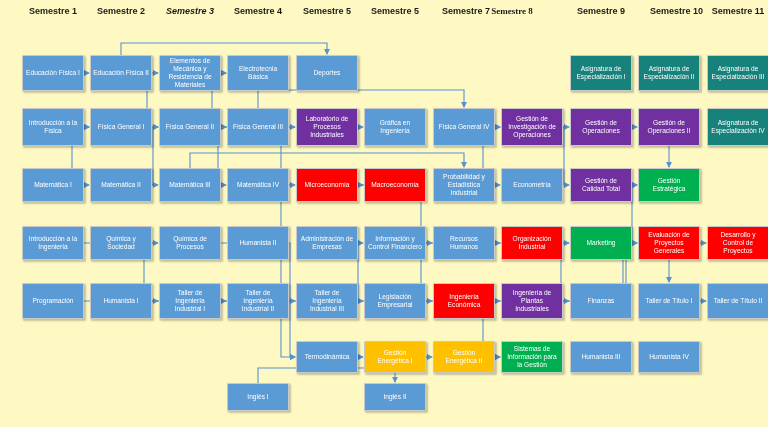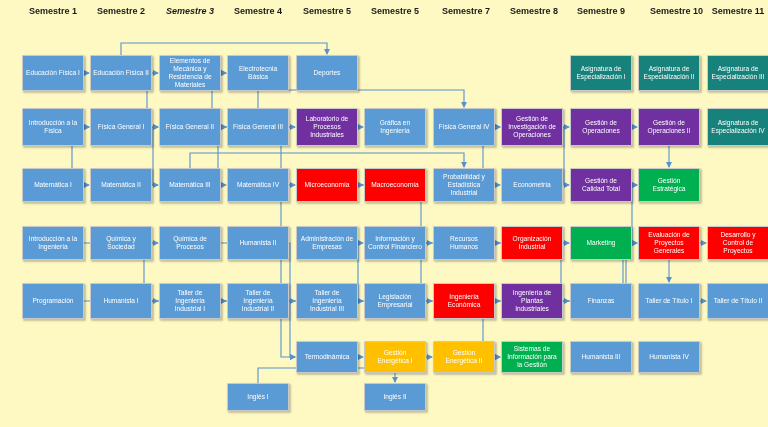--- a/index.html
+++ b/index.html
@@ -87,21 +87,21 @@
       <polyline points="258,383 258,368 395,368 395,382" fill="none" stroke="#5592d2" stroke-width="1.1" marker-end="url(#arr)"></polyline>
     </svg>
   <div id="headers">
       <div class="sem-header" style="left: 19px; color: rgb(26, 26, 26);">Semestre 1</div>
       <div class="sem-header" style="left: 87px; color: rgb(26, 26, 26);">Semestre 2</div>
       <div class="sem-header" style="left: 156px; color: rgb(26, 26, 26); font-style: italic;">Semestre 3</div>
       <div class="sem-header" style="left: 224px; color: rgb(26, 26, 26);">Semestre 4</div>
       <div class="sem-header" style="left: 293px; color: rgb(26, 26, 26);">Semestre 5</div>
       <div class="sem-header" style="left: 361px; color: rgb(26, 26, 26);">Semestre 5</div>
       <div class="sem-header" style="left: 432px; color: rgb(26, 26, 26);">Semestre 7</div>
-      <div class="sem-header" style="left: 500px; color: rgb(26, 26, 26);">Semestre 8</div>
+      <div class="sem-header" style="left: 478px; color: rgb(26, 26, 26); font-family: Liberation Serif, serif;">Semestre 8</div>
       <div class="sem-header" style="left: 567px; color: rgb(26, 26, 26);">Semestre 9</div>
       <div class="sem-header" style="left: 635px; color: rgb(26, 26, 26); text-align: right;">Semestre 10</div>
       <div class="sem-header" style="left: 704px; color: rgb(26, 26, 26);">Semestre 11</div>
     </div>
   <div id="nodes">
       <div class="node" style="left: 22px; top: 55px; height: 36px; background: rgb(91, 155, 213);">Educación Física I</div>
       <div class="node" style="left: 90px; top: 55px; height: 36px; background: rgb(91, 155, 213);">Educación Física II</div>
       <div class="node" style="left: 159px; top: 55px; height: 36px; background: rgb(91, 155, 213);">Elementos de Mecánica y Resistencia de Materiales</div>
       <div class="node" style="left: 227px; top: 55px; height: 36px; background: rgb(91, 155, 213);">Electrotecnia Básica</div>
       <div class="node" style="left: 296px; top: 55px; height: 36px; background: rgb(91, 155, 213);">Deportes</div>

